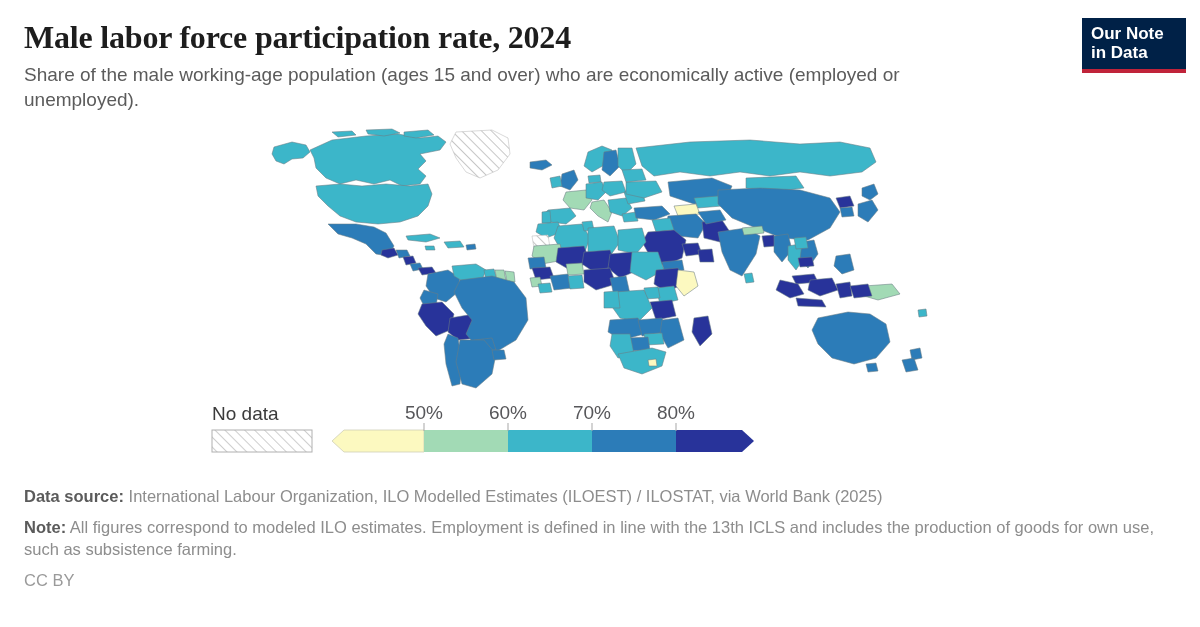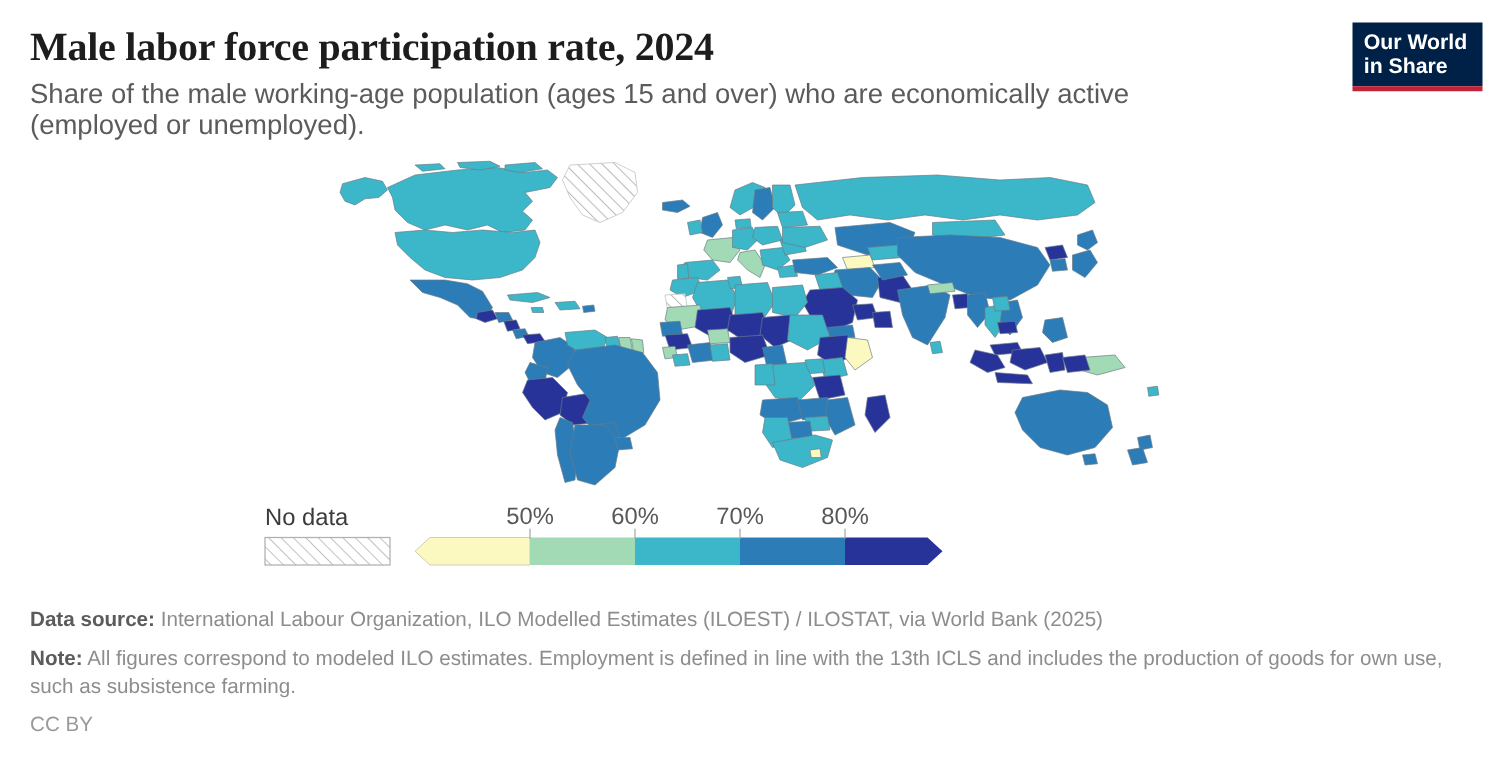--- a/index.html
+++ b/index.html
@@ -27,21 +27,21 @@
     font-weight: bold;
     font-size: 32px;
     line-height: 38px;
     color: #1d1d1d;
     letter-spacing: -0.2px;
     margin: 0;
     white-space: nowrap;
   }
   #chart-subtitle {
     font-family: "Liberation Sans", sans-serif;
-    font-size: 22px;
+    font-size: 19px;
     line-height: 25px;
     color: #5b5b5b;
     margin: 6px 0 0 0;
     max-width: 950px;
   }
 
   
   #owid-logo {
     position: absolute;
     right: 14px;
@@ -121,22 +121,22 @@
 </head>
 <body>
 
 <div id="header">
   <h1 id="chart-title">Male labor force participation rate, 2024</h1>
   <p id="chart-subtitle">Share of the male working-age population (ages 15 and over) who are economically active (employed or unemployed).</p>
 </div>
 
 <div id="owid-logo">
   <div class="logo-box">
-    <div>Our World</div>
-    <div>in Share</div>
+    <div>Our Note</div>
+    <div>in Data</div>
   </div>
   <div class="logo-rule"></div>
 </div>
 
 <div id="map-area">
 <svg id="world-map" width="660" height="268" viewBox="0 0 660 268" shape-rendering="geometricPrecision">
   <defs>
     <pattern id="nodata-hatch" patternUnits="userSpaceOnUse" width="7" height="7" patternTransform="rotate(-45)">
       <rect width="7" height="7" fill="#ffffff"></rect>
       <line x1="0" y1="0" x2="0" y2="7" stroke="#b9b9b9" stroke-width="1.6"></line>

